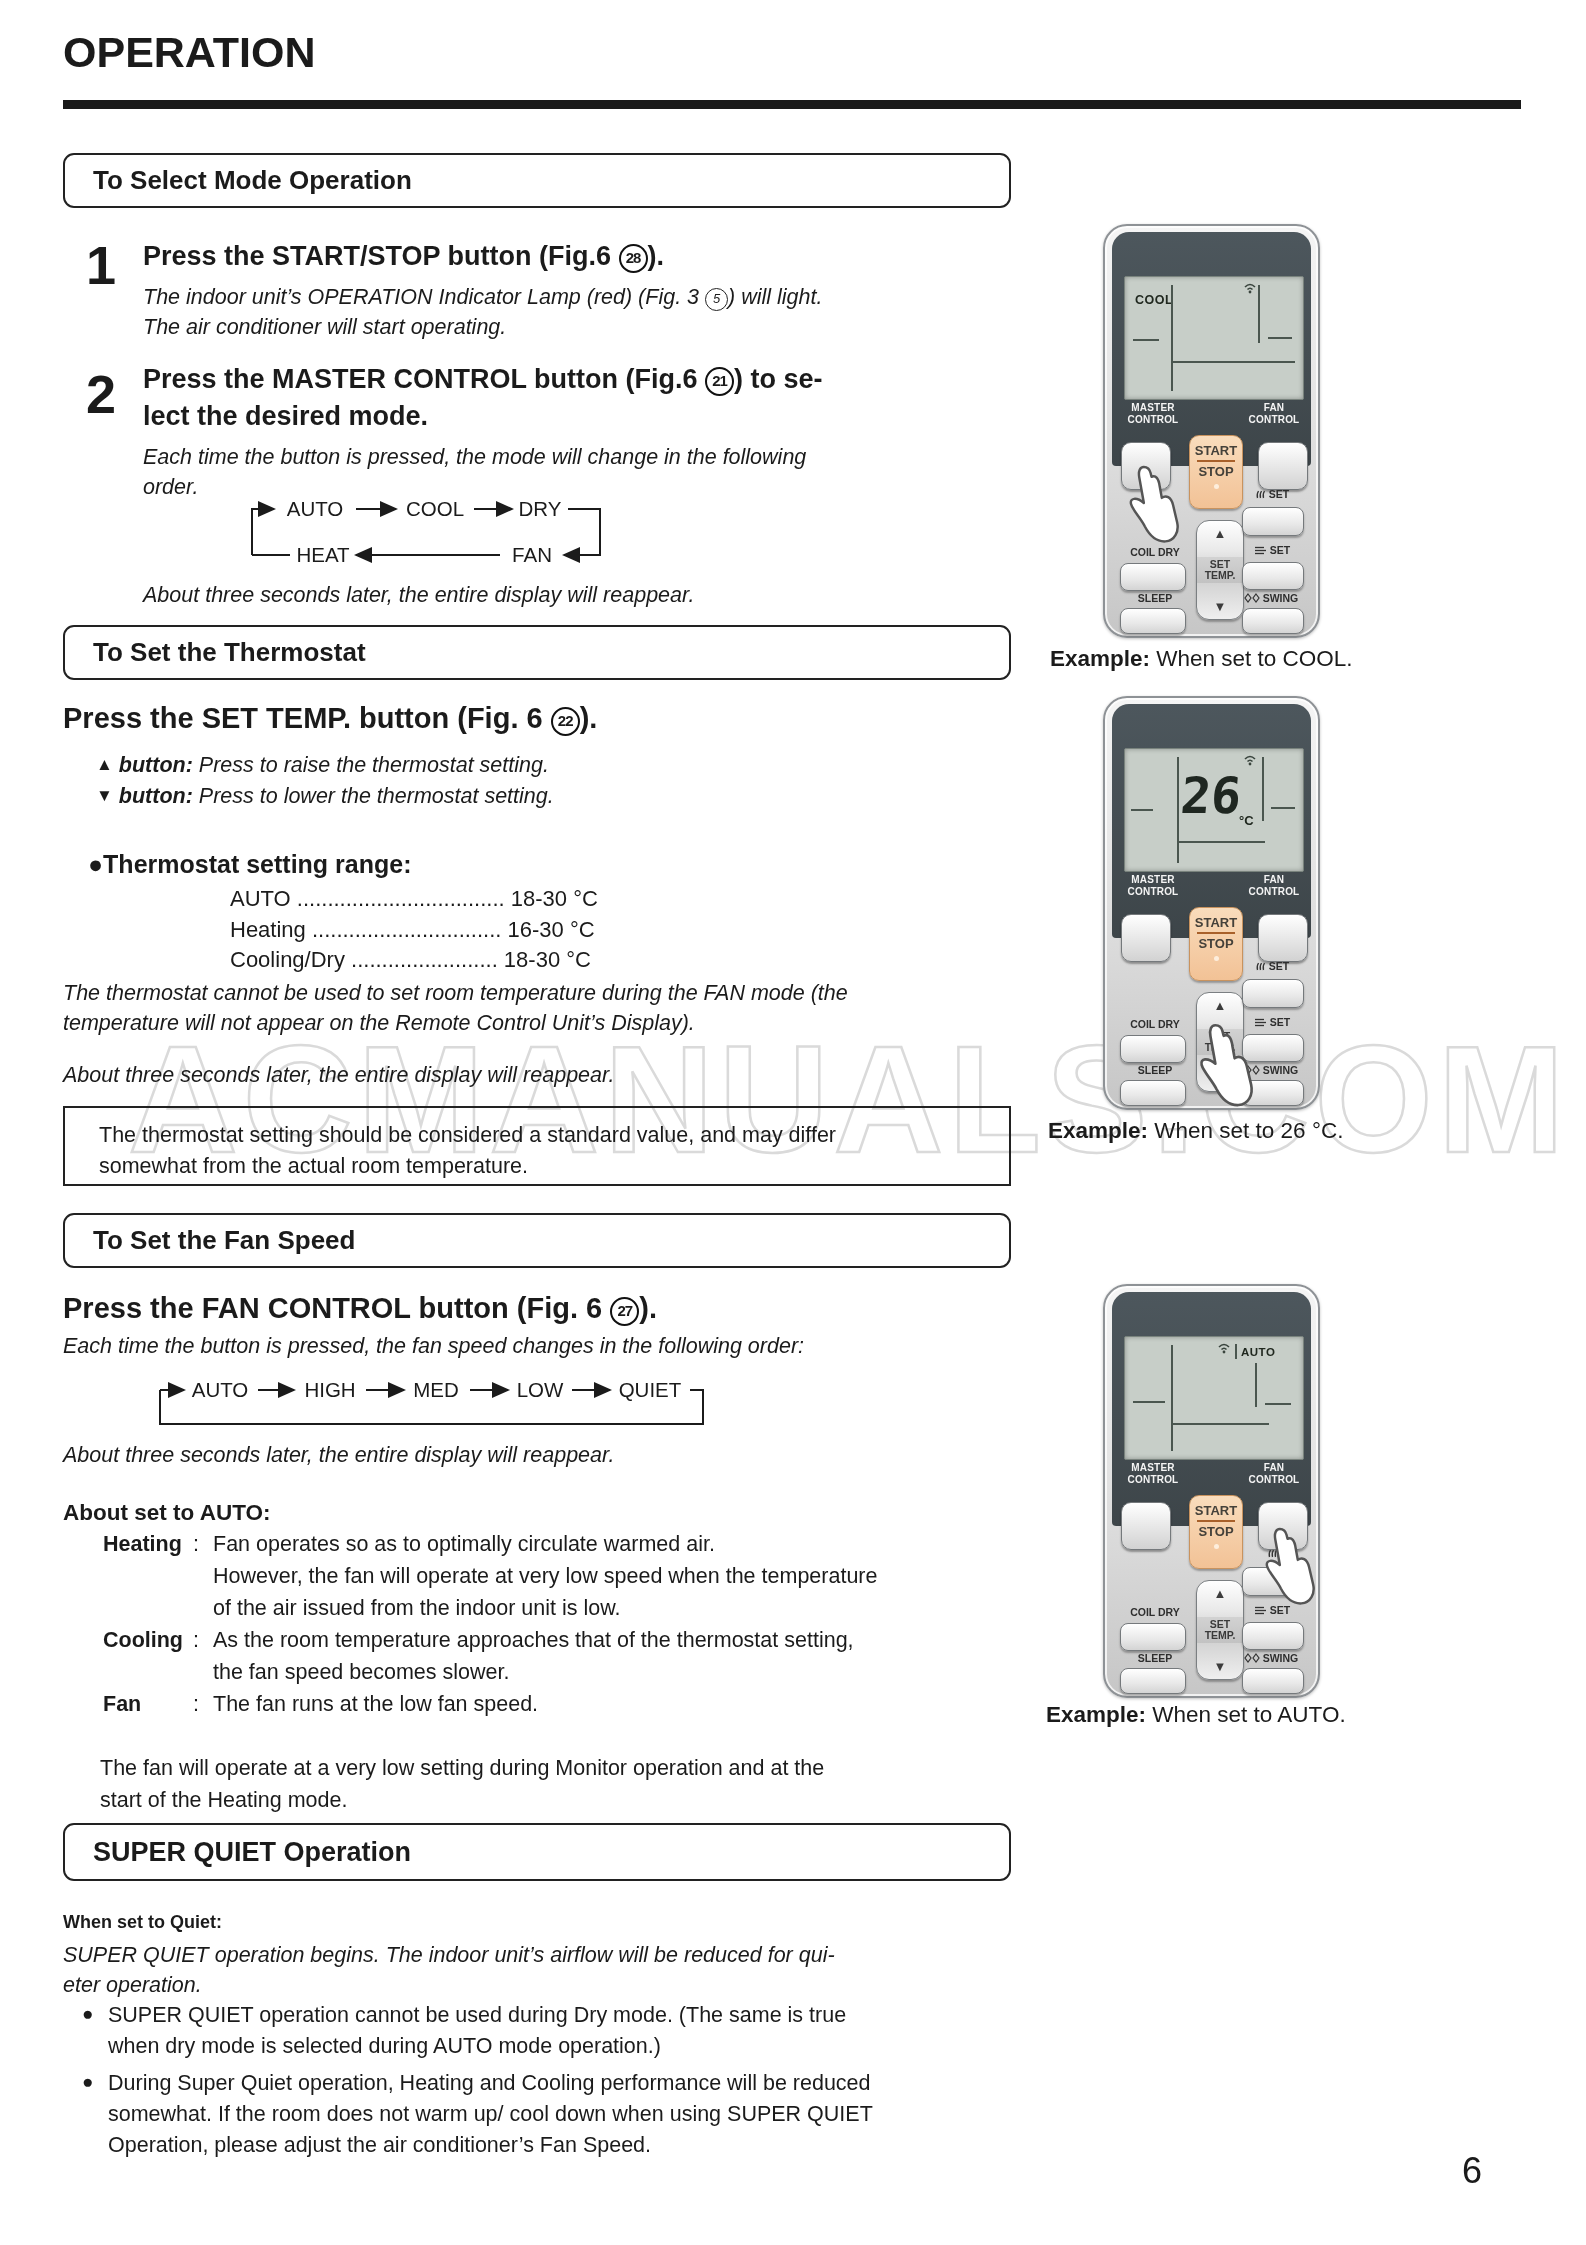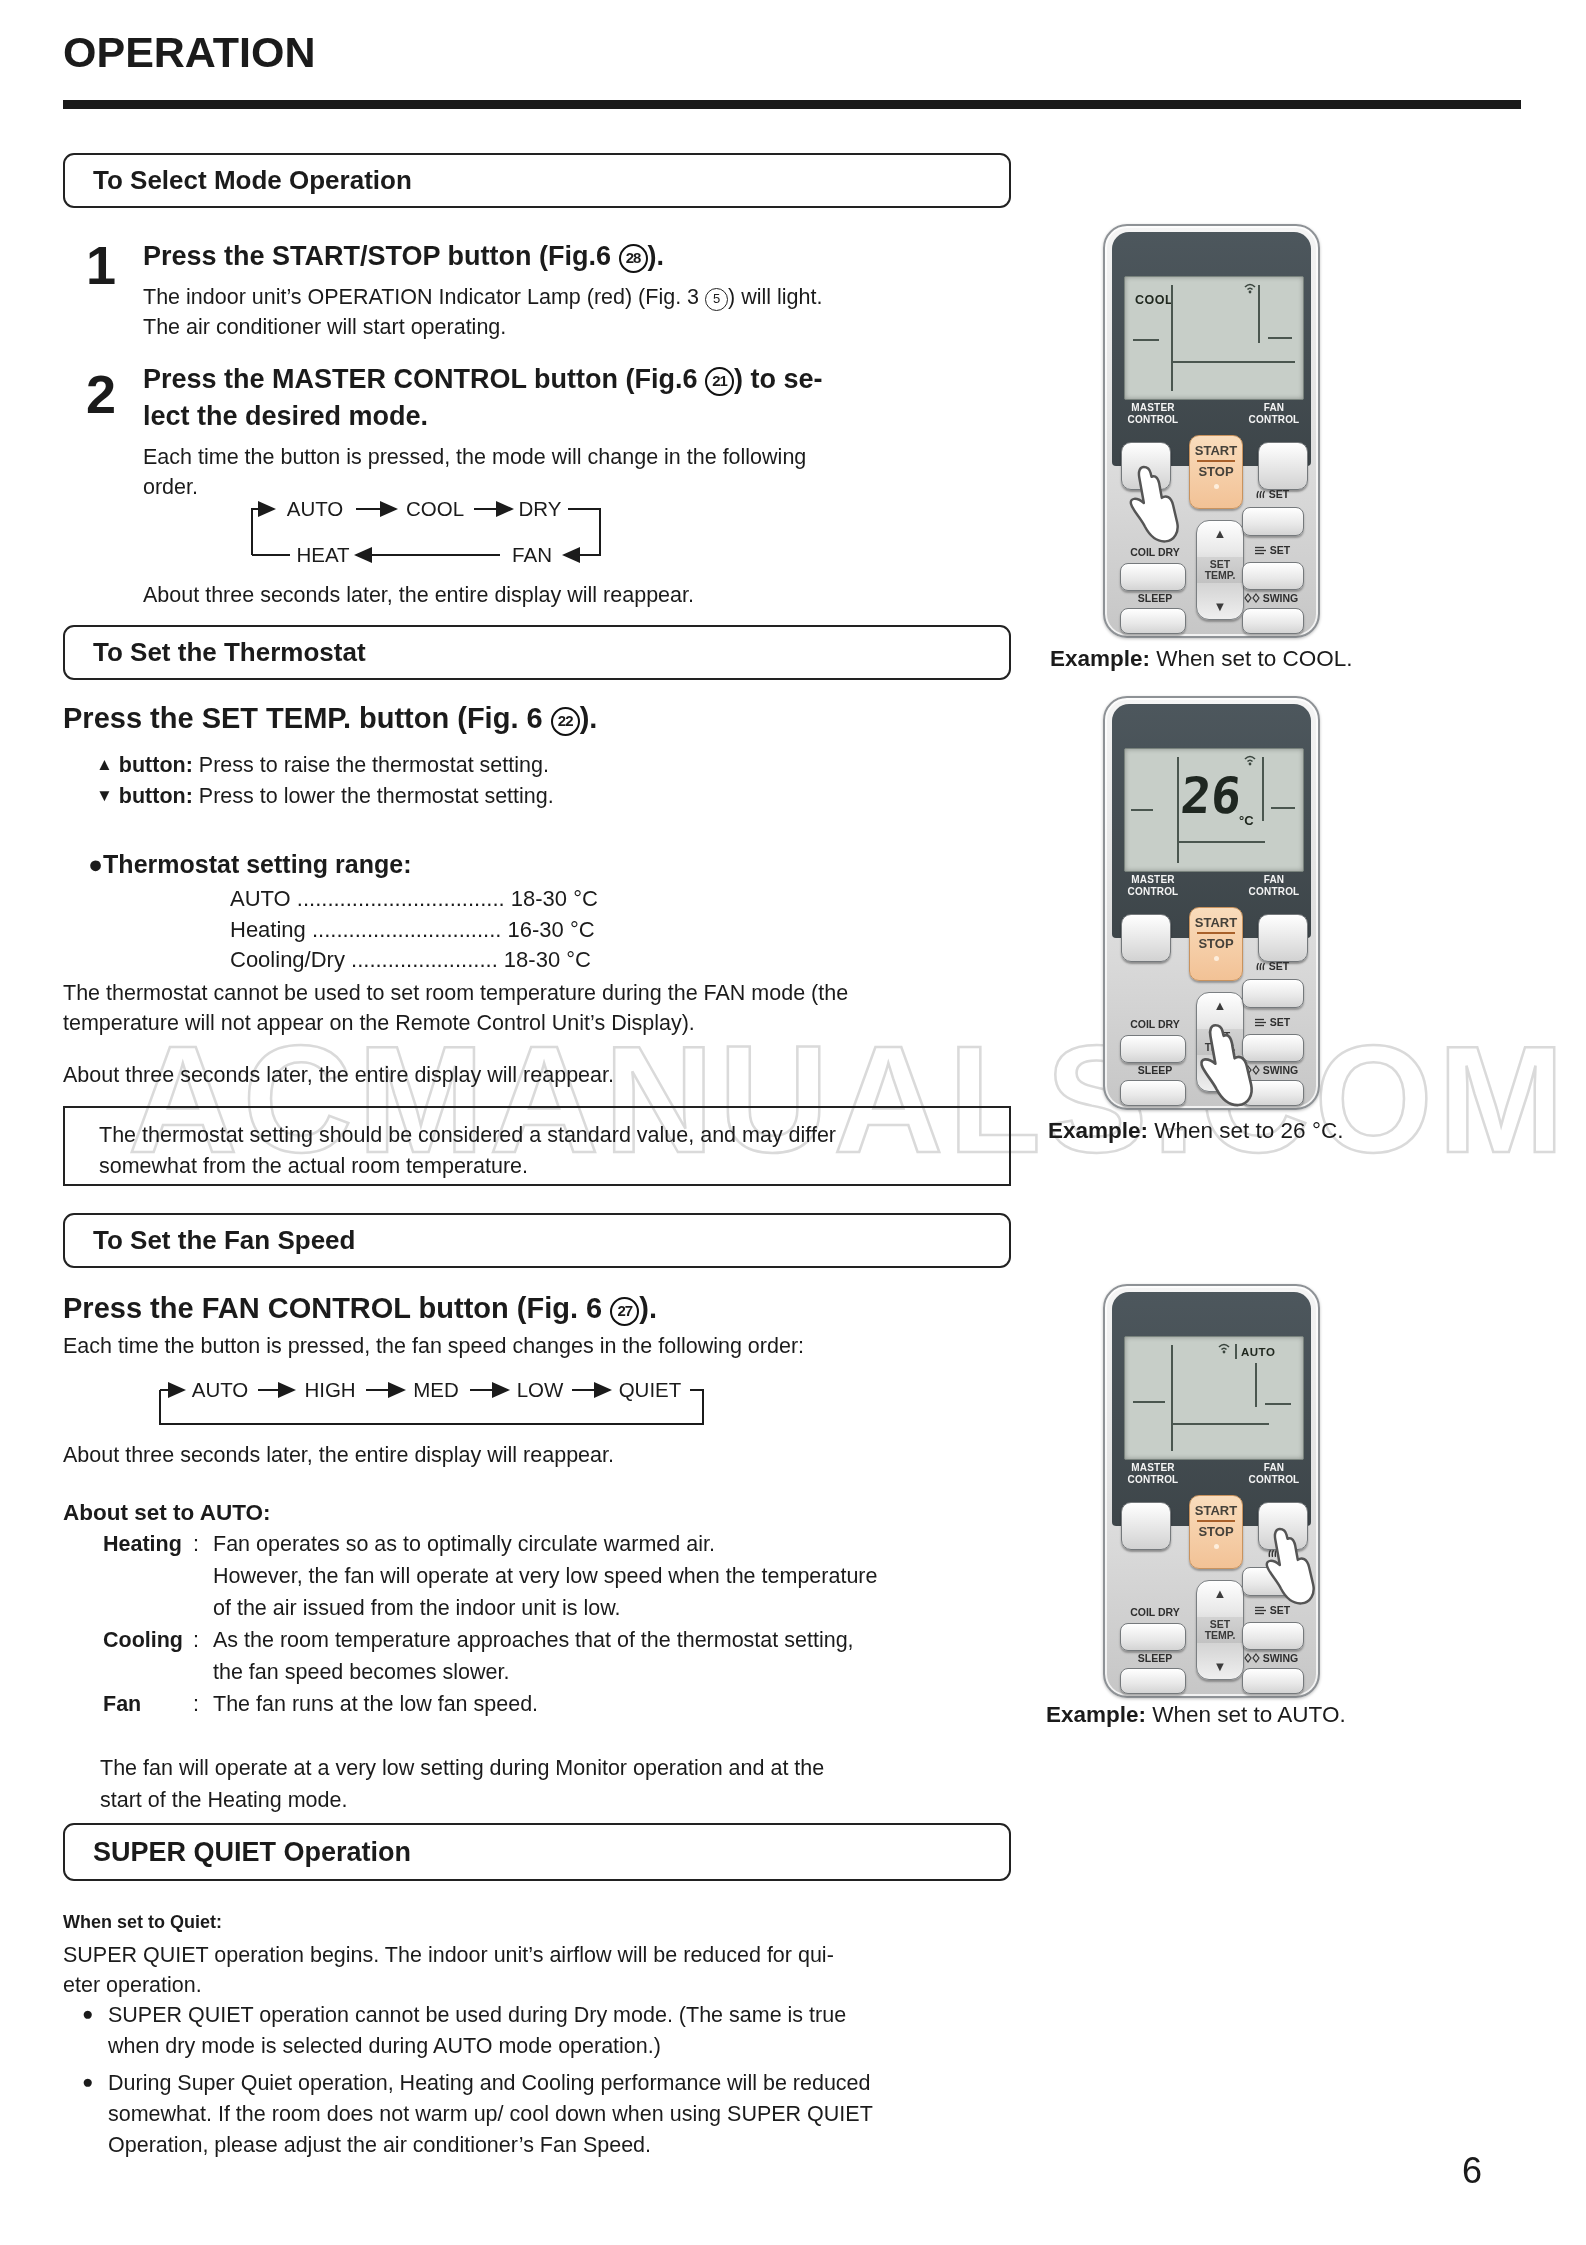--- a/index.html
+++ b/index.html
@@ -13,21 +13,21 @@
   
   .pg-title{left:63px;top:28px;font-size:43px;font-weight:700;letter-spacing:0px;}
   .rule{left:63px;top:100px;width:1458px;height:9px;background:#1a1a1a;}
   
   .secbox{left:63px;width:948px;height:55px;border:2.5px solid #222;border-radius:11px;
           display:flex;align-items:center;padding-left:28px;box-sizing:border-box;
           font-size:26px;font-weight:700;background:transparent;}
   
   .stepnum{font-size:54px;font-weight:700;line-height:54px;}
   .h1b{font-size:27px;font-weight:700;line-height:37px;}
-  .body21{font-size:21.5px;line-height:30px;}
+  .body21{font-size:21.5px;line-height:30px;font-style:italic;}
   .circ{display:inline-block;width:25px;height:25px;border:2px solid #111;border-radius:50%;
         font-size:15px;line-height:24px;text-align:center;font-weight:700;vertical-align:2px;letter-spacing:-1px;}
   .circ-sm{display:inline-block;width:21px;height:21px;border:1.5px solid #222;border-radius:50%;
         font-size:13px;line-height:20px;text-align:center;font-weight:400;vertical-align:1px;}
   .h2b{font-size:29px;font-weight:700;}
   .notebox{left:63px;top:1106px;width:948px;height:80px;border:2px solid #222;box-sizing:border-box;
            padding:12px 36px 0 34px;font-size:21.5px;line-height:31px;}
   .tri{font-size:17px;vertical-align:2px;}
   svg text{font-family:"Liberation Sans",sans-serif;fill:#1b1b1b;}
   

